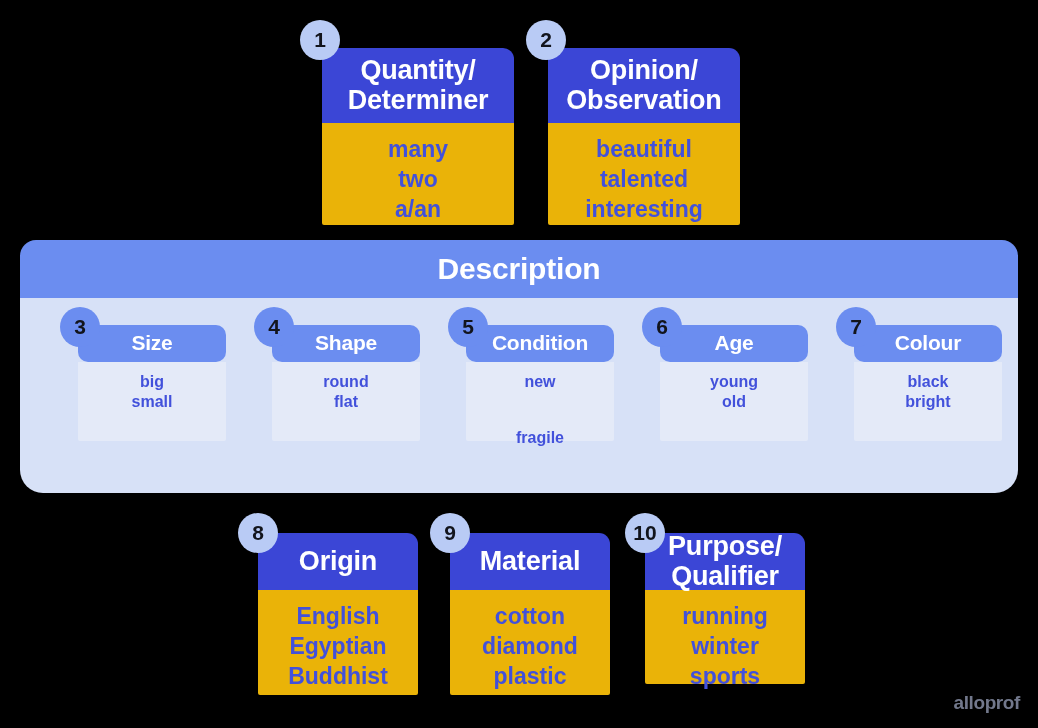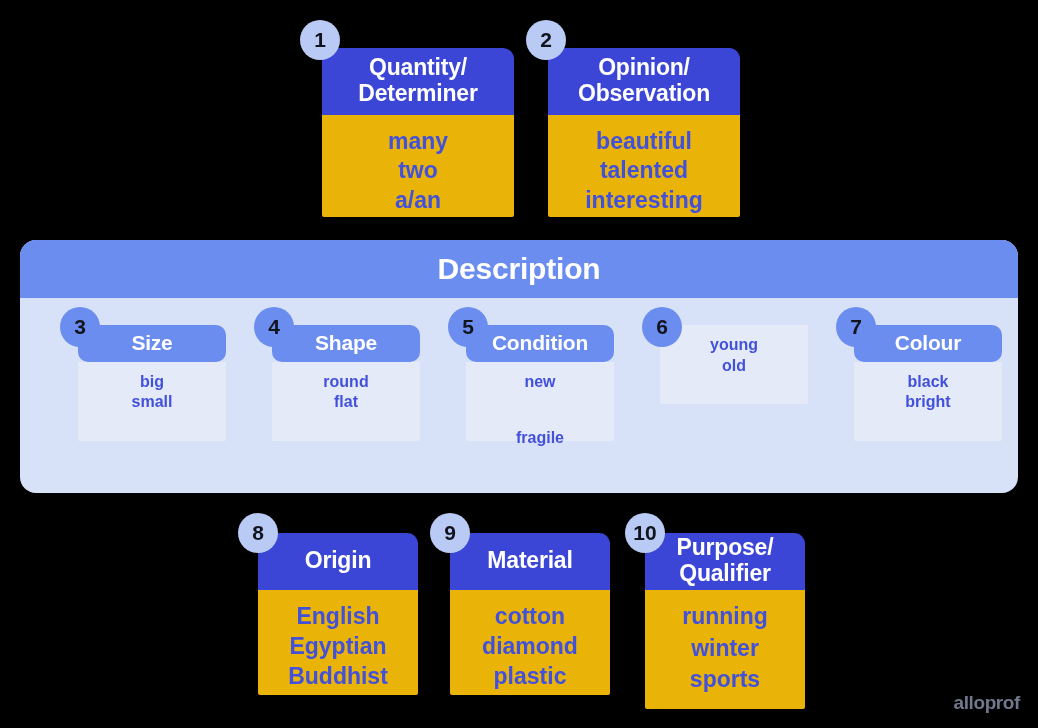--- a/index.html
+++ b/index.html
@@ -48,21 +48,21 @@
     font-weight: bold;
     line-height: 1.30;
     padding: 12px 6px 14px 6px;
   }
   .card-body span { display: block; white-space: nowrap; }
 
   
   .card-dark .card-head {
     background: #3B46D6;
     border-radius: 11px 11px 0 0;
-    font-size: 23px;
+    font-size: 27px;
   }
   .card-dark .card-body {
     background: #eab308;
     border-radius: 0 0 2px 2px;
     font-size: 23px;
   }
 
   
   .card-lite .card-head {
     background: #6B8DF0;
@@ -95,21 +95,21 @@
   .badge-mid  { background: #6B8DF0; }
 
   
   #description-panel {
     position: absolute;
     left: 20px;
     top: 240px;
     width: 998px;
     height: 253px;
     background: #D7E1F7;
-    border-radius: 16px;
+    border-radius: 23px;
     overflow: visible;
   }
   #description-header {
     position: absolute;
     left: 0;
     top: 0;
     width: 100%;
     height: 58px;
     background: #6B8DF0;
     border-radius: 16px 16px 0 0;
@@ -194,20 +194,21 @@
       <div class="badge badge-mid" style="left:-18px; top:-18px;">5</div>
       <div class="card-head">Condition</div>
       <div class="card-body" style="height:79px;gap:36px;">
         <span>new</span>
         <span>fragile</span>
       </div>
     </div>
 
     <div class="card card-lite" style="left:640px; top:85px; width:148px;">
       <div class="badge badge-mid" style="left:-18px; top:-18px;">6</div>
+      <div class="card-head">Age</div>
       <div class="card-body" style="height:79px;">
         <span>young</span>
         <span>old</span>
       </div>
     </div>
 
     <div class="card card-lite" style="left:834px; top:85px; width:148px;">
       <div class="badge badge-mid" style="left:-18px; top:-18px;">7</div>
       <div class="card-head">Colour</div>
       <div class="card-body" style="height:79px;">
@@ -246,21 +247,21 @@
   </div>
 
   <div class="card card-dark" style="left:645px; top:533px; width:160px;">
     <div class="badge badge-pale" style="left:-20px; top:-20px;">10</div>
     <div class="card-head" style="height:57px;">
       <div>
         <span>Purpose/</span>
         <span>Qualifier</span>
       </div>
     </div>
-    <div class="card-body" style="height:119px;justify-content:space-between;">
+    <div class="card-body" style="height:94px;">
       <span>running</span>
       <span>winter</span>
       <span>sports</span>
     </div>
   </div>
 
   <div id="watermark">alloprof</div>
 
 </div>
 

